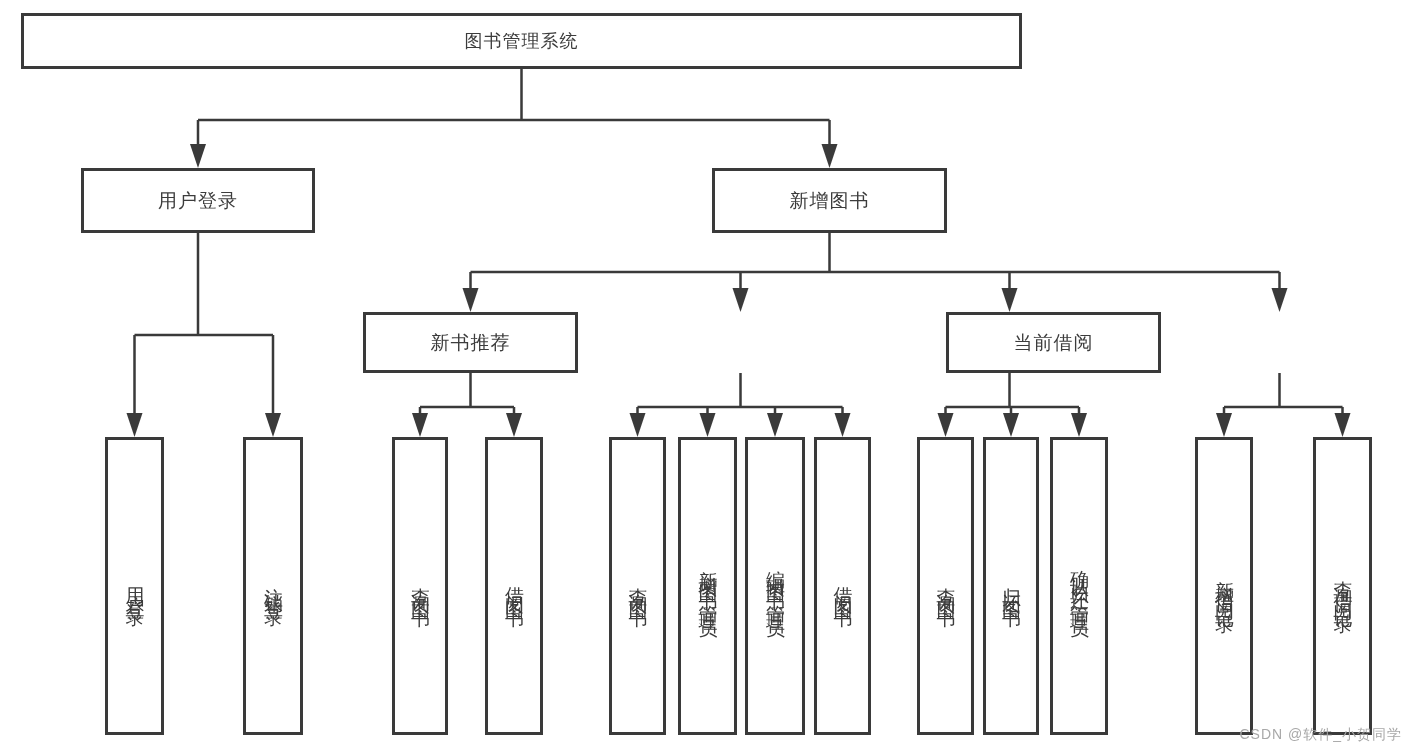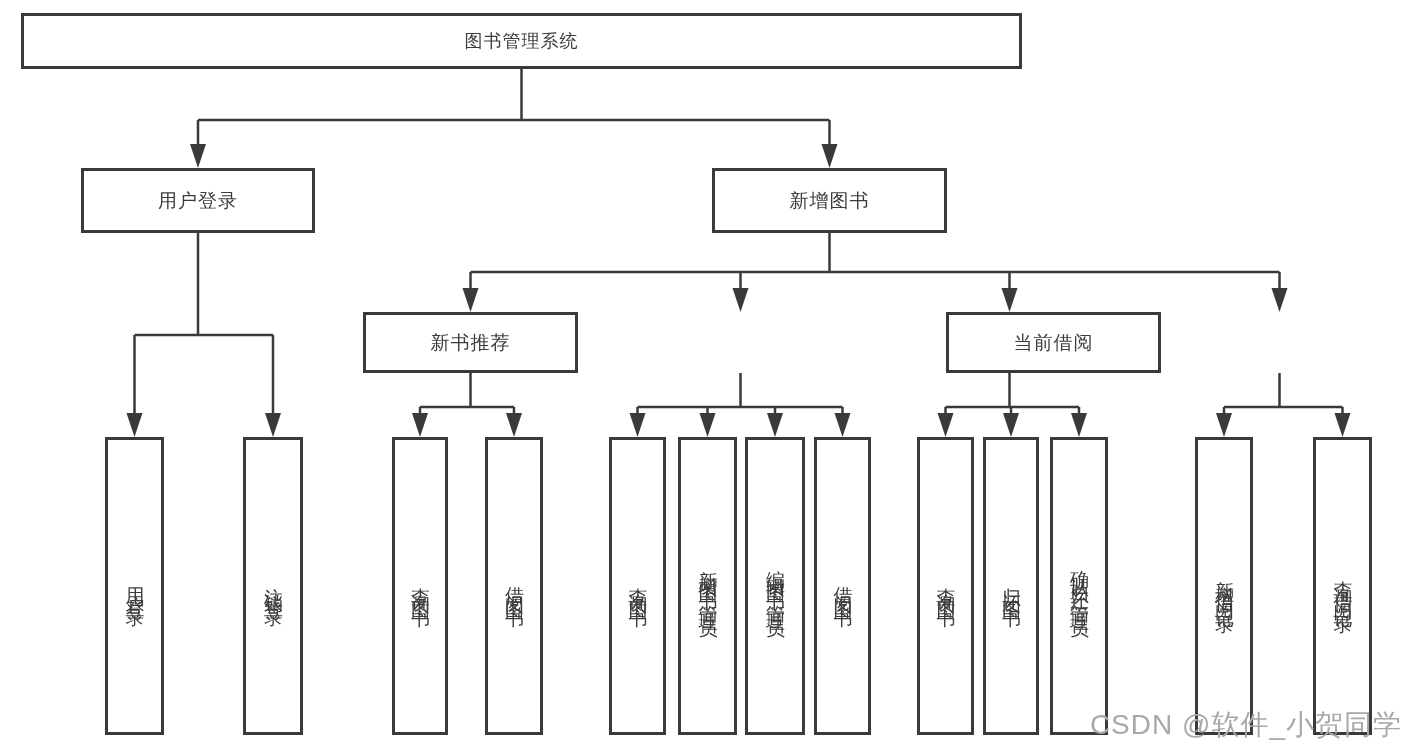--- a/index.html
+++ b/index.html
@@ -42,21 +42,21 @@
     letter-spacing: 7px;
     font-size: 19px;
     white-space: normal;
     line-height: 1.1;
   }
   .watermark {
     position: absolute;
     right: 3px;
     bottom: 3px;
     z-index: 3;
-    font-size: 28px;
+    font-size: 14px;
     color: #a8a8a8;
     letter-spacing: 1px;
   }
 </style>
 </head>
 <body>
 
 <div class="canvas">
 
   <svg class="wires" viewBox="0 0 1405 747" fill="none">

